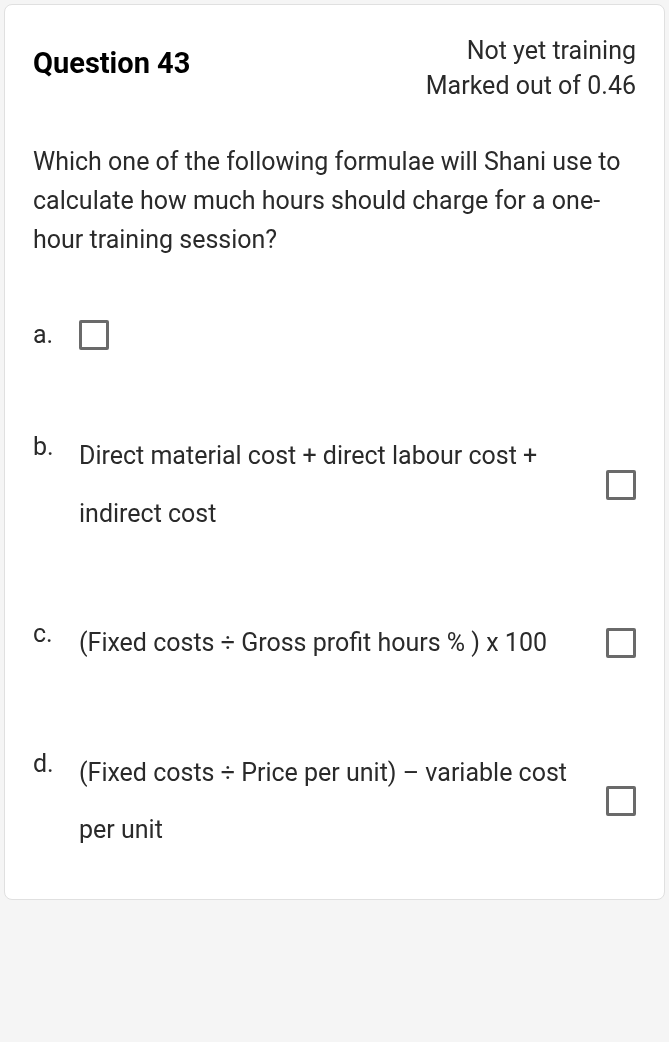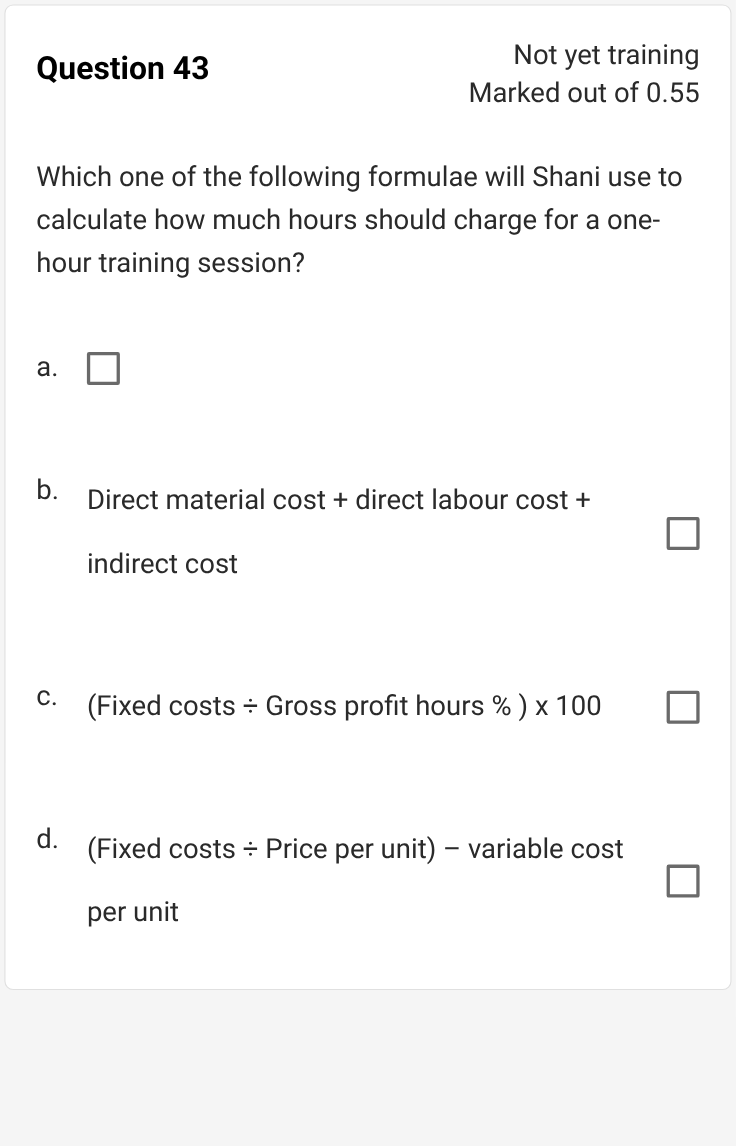--- a/index.html
+++ b/index.html
@@ -89,21 +89,21 @@
     }
   </style>
 </head>
 <body>
 
 <div class="card">
   <div class="header-row">
     <div class="question-title">Question 43</div>
     <div class="status-block">
       <div>Not yet training</div>
-      <div>Marked out of 0.55</div>
+      <div>Marked out of 0.46</div>
     </div>
   </div>
 
   <div class="question-text">Which one of the following formulae will Shani use to calculate how much hours should charge for a one-hour training session?</div>
 
   <div class="options">
 
     <div class="option-row">
       <div class="option-letter">a.</div>
       <div class="checkbox-wrap">

